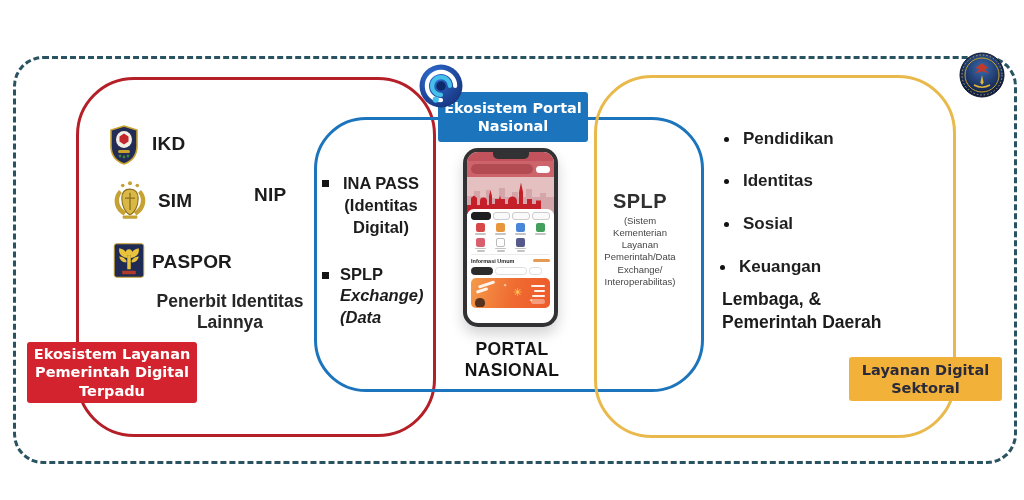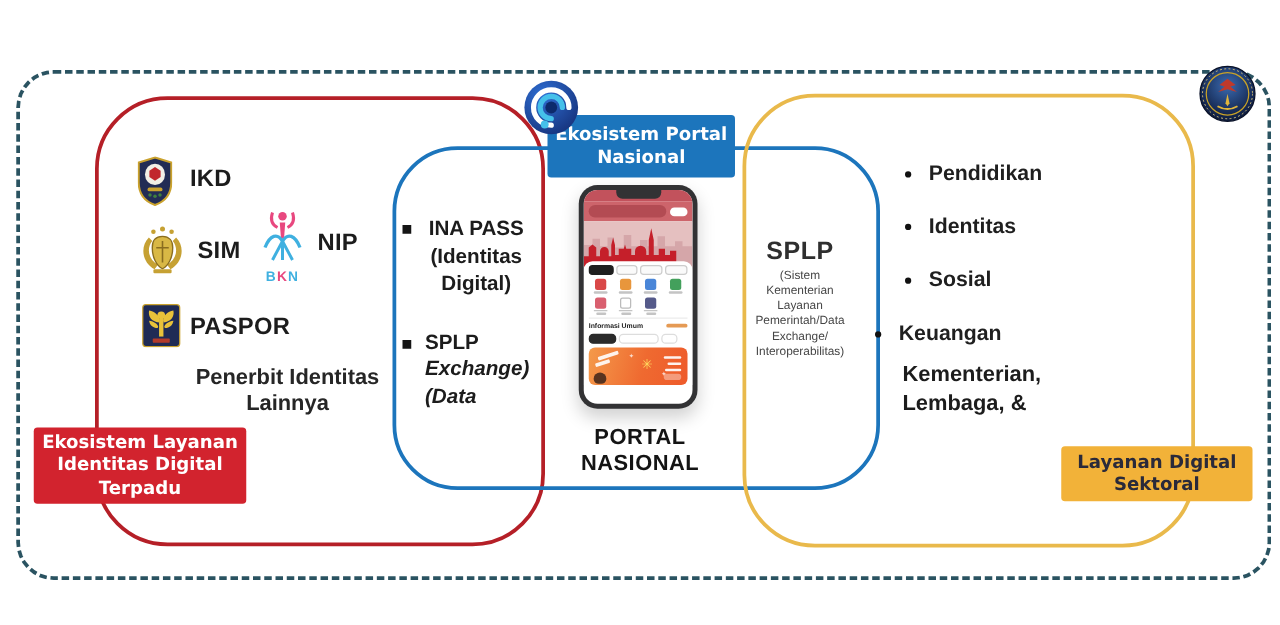--- a/index.html
+++ b/index.html
@@ -152,31 +152,20 @@
         <circle cx="30" cy="7" r="2" fill="#c6a133"></circle>
       <path d="M10 12 C2 20 4 34 15 40 L18 36 C9 31 8 21 13 15 Z" fill="#c6a133"></path>
       <path d="M34 12 C42 20 40 34 29 40 L26 36 C35 31 36 21 31 15 Z" fill="#c6a133"></path>
       <path d="M22 11 C16 11 13 15 13 21 C13 30 17 37 22 39.5 C27 37 31 30 31 21 C31 15 28 11 22 11 Z" fill="#d9b845" stroke="#8a6d1f" stroke-width="1.2"></path>
       <path d="M22 15 v19 M16.5 21 h11" stroke="#8a6d1f" stroke-width="1.4" fill="none"></path>
       <rect x="14" y="40" width="16" height="3.5" rx="1" fill="#c6a133"></rect>
     </svg>
   </div>
   <div class="abs id-label" style="left:158px;top:190px;">SIM</div>
 
-  <div class="abs" style="left:208px;top:168px;width:36px;height:58px;text-align:center;">
-    <svg width="36" height="44" viewBox="0 0 36 44">
-      <circle cx="18" cy="5" r="3.4" fill="#e8487f"></circle>
-      <path d="M15.8 10 h4.4 l-1 13 h-2.4 Z" fill="#e8487f"></path>
-      <path d="M10 2 C8 8 10 12 14 14" stroke="#e8487f" stroke-width="2.4" fill="none"></path>
-      <path d="M26 2 C28 8 26 12 22 14" stroke="#e8487f" stroke-width="2.4" fill="none"></path>
-      <path d="M4 30 C8 20 14 18 18 25 C22 18 28 20 32 30" stroke="#3fb0e0" stroke-width="2.6" fill="none"></path>
-      <path d="M18 25 L10 40 M18 25 L26 40 M18 25 V40" stroke="#3fb0e0" stroke-width="2.4"></path>
-    </svg>
-    <div class="bkn-text"><span style="color:#3fb0e0">B</span><span style="color:#e8487f">K</span><span style="color:#3fb0e0">N</span></div>
-  </div>
   <div class="abs id-label" style="left:254px;top:184px;">NIP</div>
 
   <div class="abs" style="left:113px;top:243px;width:32px;height:35px;">
     <svg width="32" height="35" viewBox="0 0 32 36">
       <rect x="0.8" y="0.8" width="30.4" height="34.4" rx="2.5" fill="#1f2b55" stroke="#caa22e" stroke-width="1"></rect>
       <circle cx="16" cy="9.5" r="3.2" fill="#e8c23a"></circle>
       <rect x="14.2" y="12.5" width="3.6" height="14.5" fill="#e8c23a"></rect>
       <path d="M14 15.5 C8 14.5 5 10.5 6 5.5 C11 6.5 14 9.5 14.5 13.5 Z" fill="#e8c23a"></path>
       <path d="M18 15.5 C24 14.5 27 10.5 26 5.5 C21 6.5 18 9.5 17.5 13.5 Z" fill="#e8c23a"></path>
       <path d="M13 20 C9 20 6.5 17.5 6 14 C10 14.5 13 16.5 13.5 19 Z" fill="#e8c23a"></path>
@@ -186,21 +175,21 @@
   </div>
   <div class="abs id-label" style="left:152px;top:251px;">PASPOR</div>
 
   <div class="abs penerbit">
     <span style="display:block">Penerbit Identitas</span>
     <span style="display:block">Lainnya</span>
   </div>
 
   <div class="abs badge badge-red">
     <span>Ekosistem Layanan</span>
-    <span>Identitas Digital</span>
+    <span>Pemerintah Digital</span>
     <span>Terpadu</span>
   </div>
 
   <div class="abs bullet-sq" style="left:322px;top:180px;"></div>
   <div class="abs blk inapass">
     <span style="display:block">INA PASS</span>
     <span style="display:block">(Identitas</span>
     <span style="display:block">Digital)</span>
   </div>
 
@@ -313,28 +302,28 @@
     <span class="sector-label">Pendidikan</span>
   </div>
   <div class="abs sector-row" style="left:724px;top:170px;">
     <span class="sector-dot"></span>
     <span class="sector-label">Identitas</span>
   </div>
   <div class="abs sector-row" style="left:724px;top:213px;text-align:right;">
     <span class="sector-dot"></span>
     <span class="sector-label">Sosial</span>
   </div>
-  <div class="abs sector-row" style="left:700px;top:256px;">
+  <div class="abs sector-row" style="left:720px;top:256px;">
     <span class="sector-dot"></span>
     <span class="sector-label">Keuangan</span>
   </div>
 
   <div class="abs kement">
-    <span>Kementerian,</span>
     <span>Lembaga, &amp;</span>
+    <span>Pemerintah Daerah</span>
   </div>
 
   <div class="abs badge badge-yellow">
     <span>Layanan Digital</span>
     <span>Sektoral</span>
   </div>
 
 </div>
 
 </body></html>

